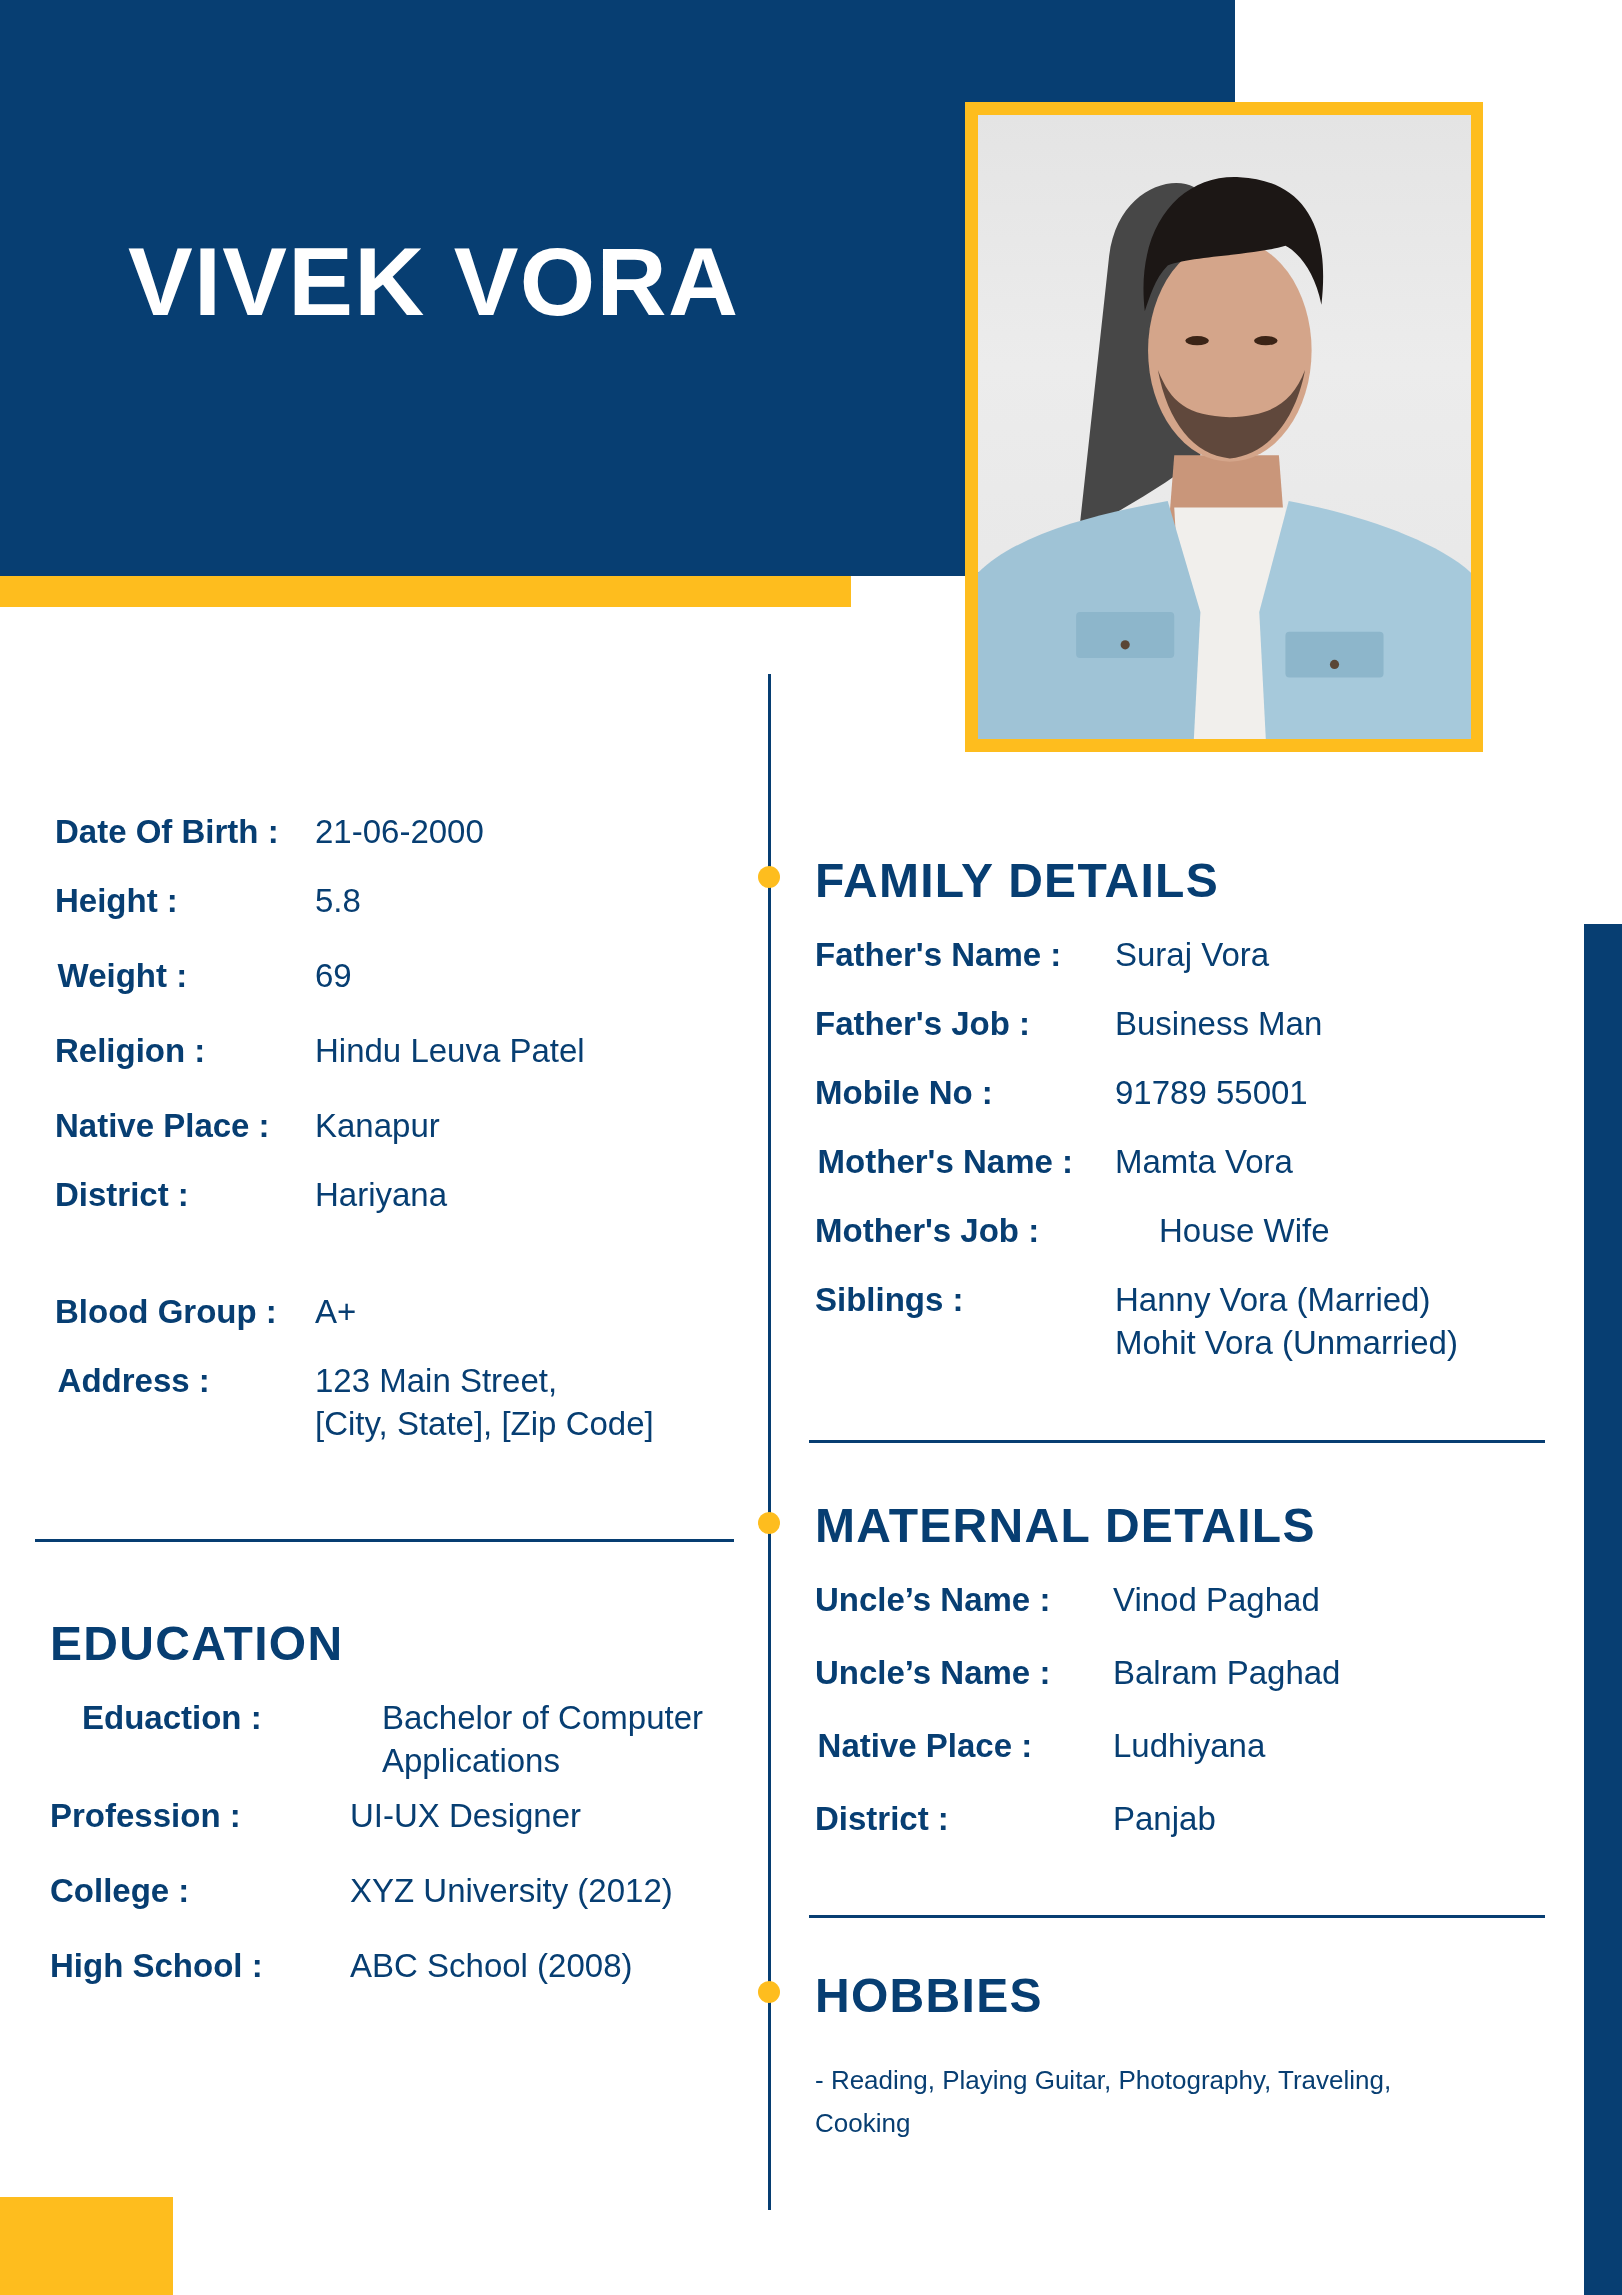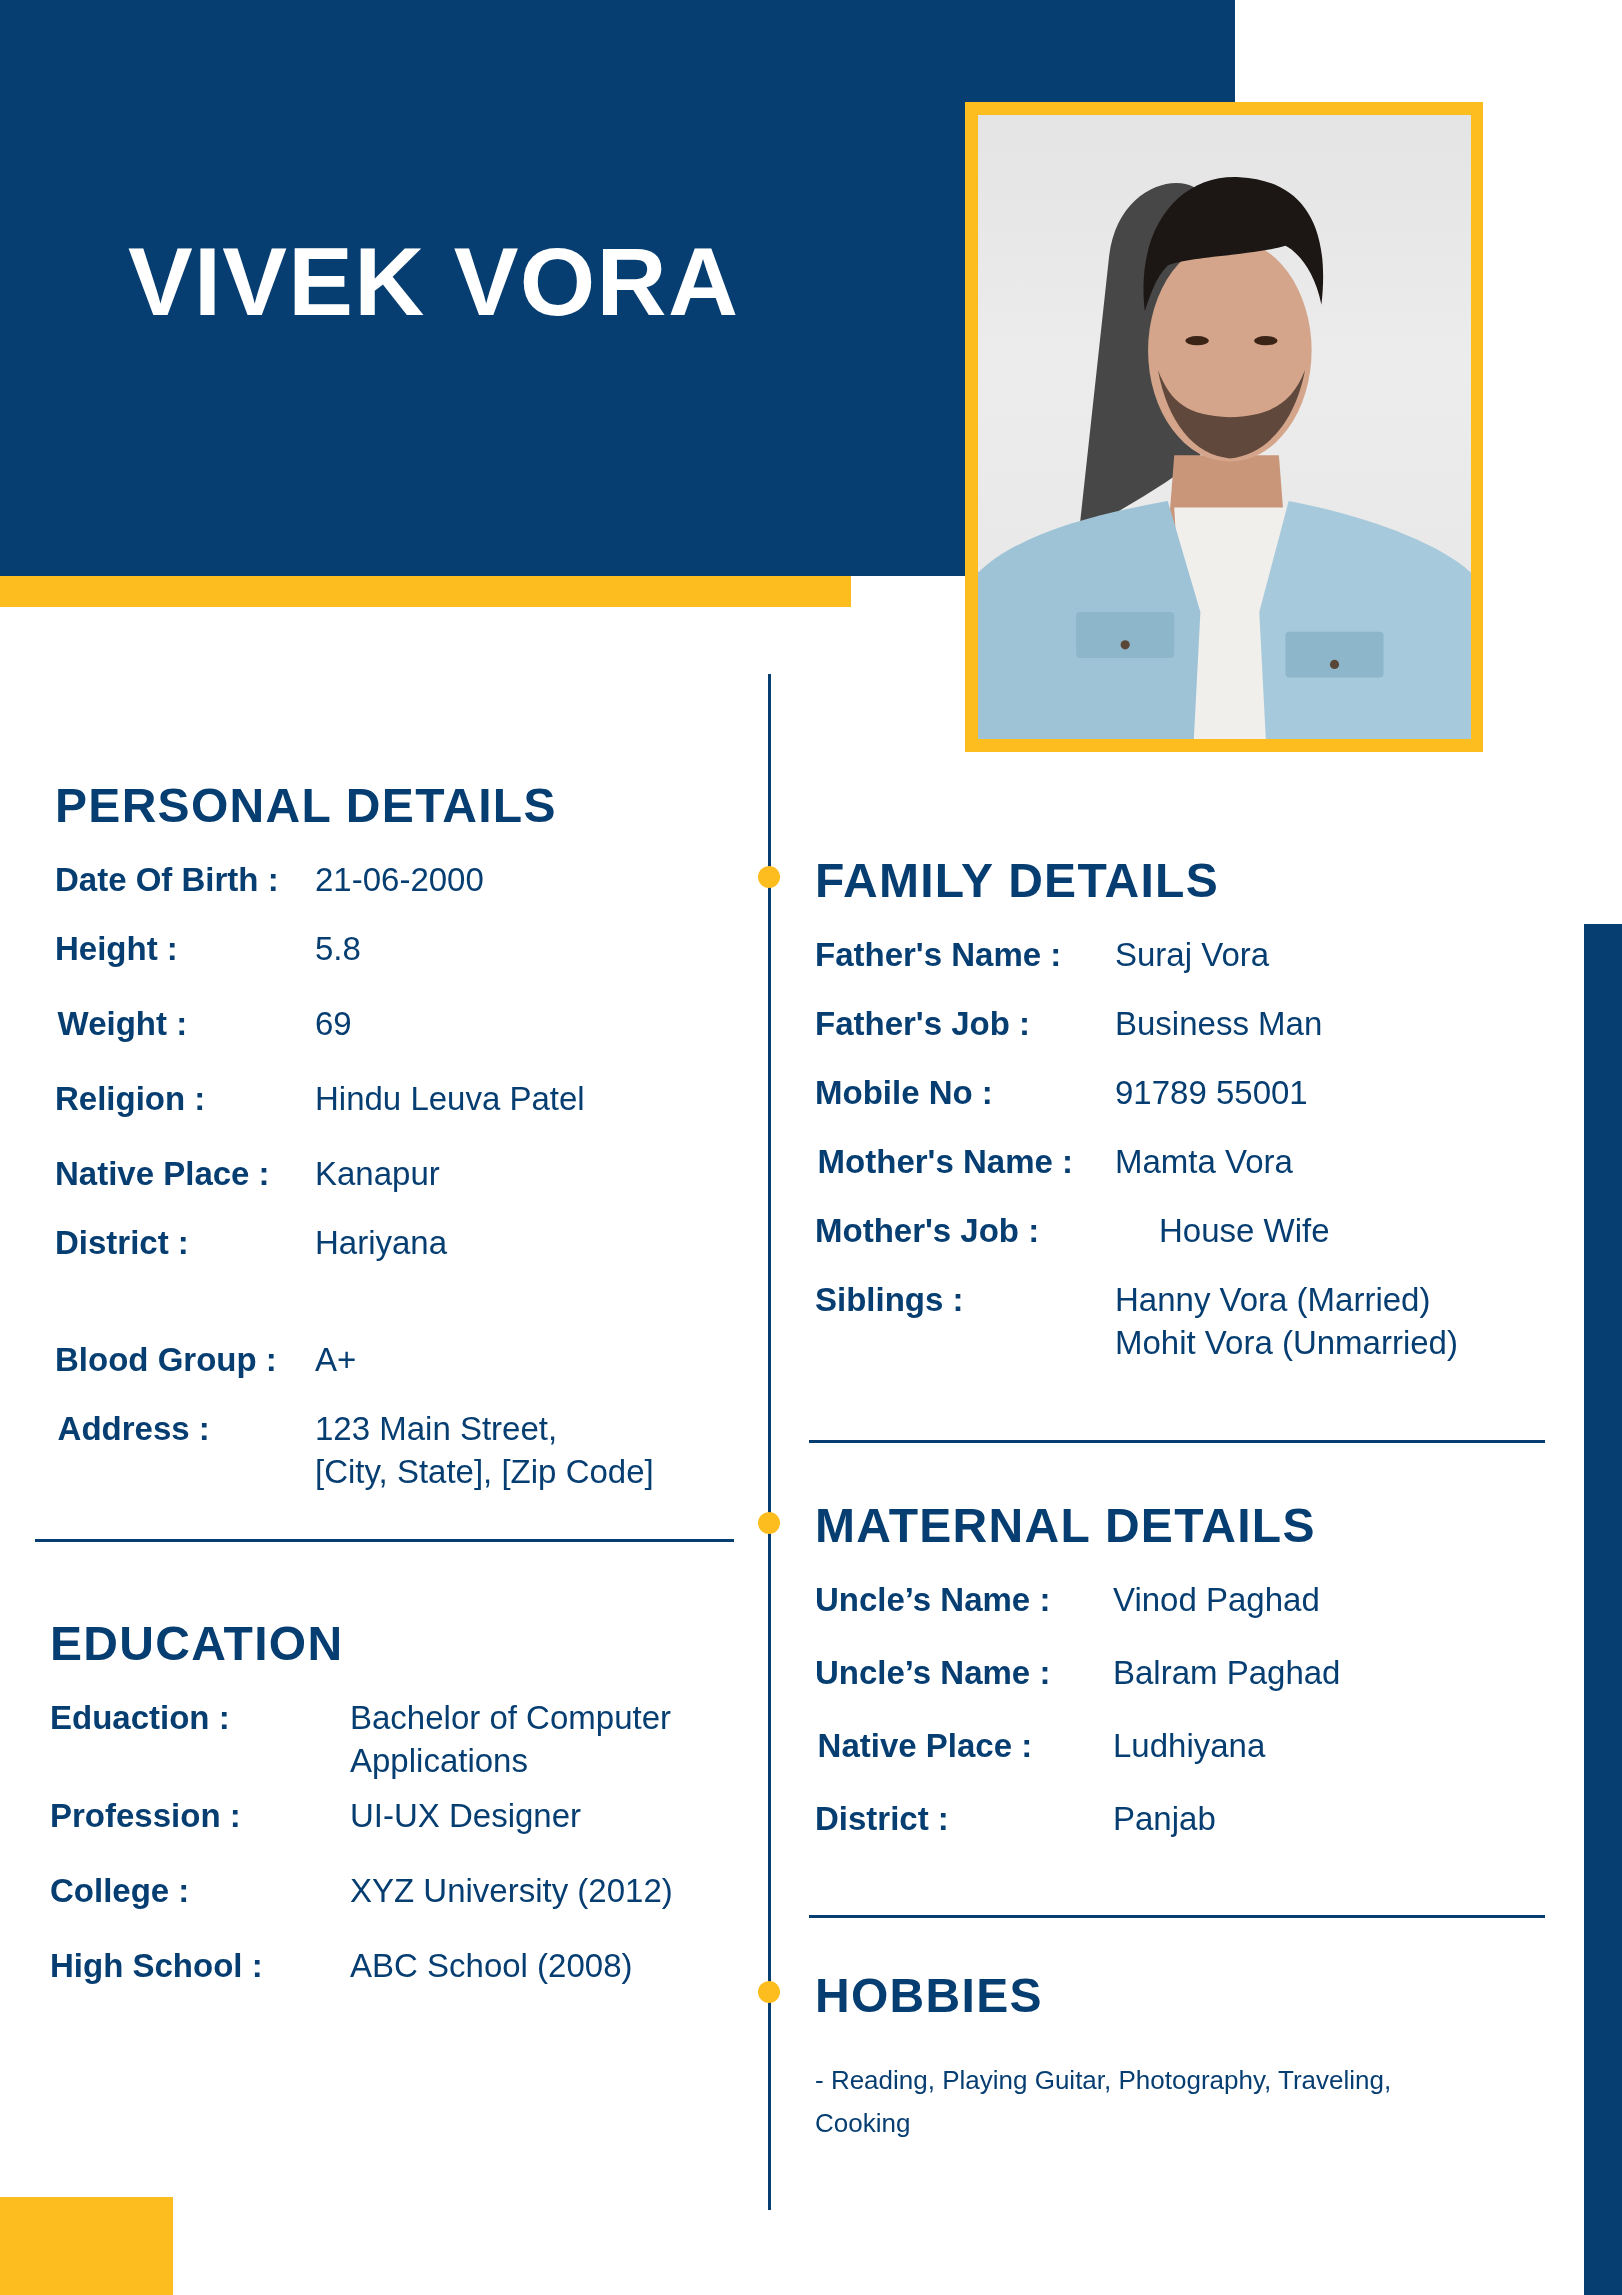--- a/index.html
+++ b/index.html
@@ -82,21 +82,20 @@
 <div class="abs timeline"></div>
 <div class="abs dot" style="left:758px; top:866px;"></div>
 <div class="abs dot" style="left:758px; top:1512px;"></div>
 <div class="abs dot" style="left:758px; top:1981px;"></div>
 
 <div class="abs divider" style="left:35px; top:1539px; width:699px;"></div>
 <div class="abs divider" style="left:809px; top:1440px; width:736px;"></div>
 <div class="abs divider" style="left:809px; top:1915px; width:736px;"></div>
 
 <section class="abs" style="left:55px; top:782px; width:694px;">
-  <div class="section-title">PERSONAL DETAILS</div>
   <div style="margin-top:27.5px;">
     <div class="row" style="height:69px;">
       <span class="lbl" style="width:260px;">Date Of Birth :</span>
       <span class="val">21-06-2000</span>
     </div>
     <div class="row" style="height:75px;">
       <span class="lbl" style="width:260px;">Height :</span>
       <span class="val">5.8</span>
     </div>
     <div class="row" style="height:75px;">
@@ -124,21 +123,21 @@
       <span class="val">123 Main Street,
 [City, State], [Zip Code]</span>
     </div>
   </div>
 </section>
 
 <section class="abs" style="left:50px; top:1620px; width:694px;">
   <div class="section-title">EDUCATION</div>
   <div style="margin-top:27.5px;">
     <div class="row" style="height:98px;">
-      <span class="lbl" style="width:300px;">Eduaction :</span>
+      <span class="lbl" style="width:300px;margin-left:32px;">Eduaction :</span>
       <span class="val">Bachelor of Computer
 Applications</span>
     </div>
     <div class="row" style="height:75px;">
       <span class="lbl" style="width:300px;">Profession :</span>
       <span class="val">UI-UX Designer</span>
     </div>
     <div class="row" style="height:75px;">
       <span class="lbl" style="width:300px;">College :</span>
       <span class="val">XYZ University (2012)</span>

